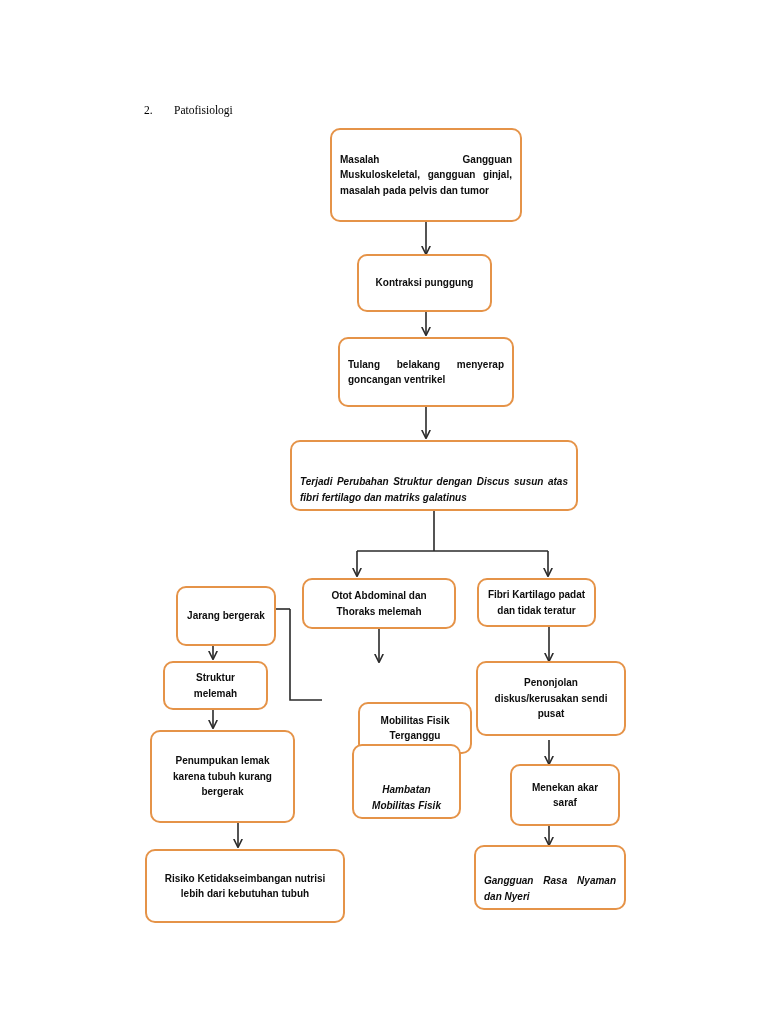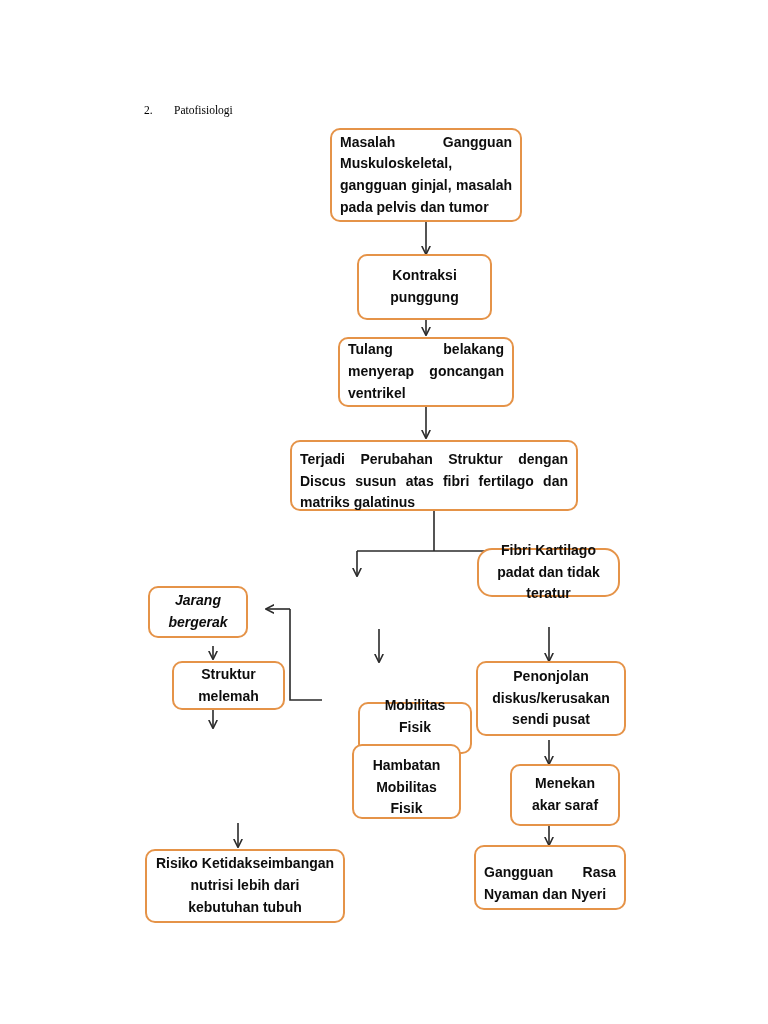--- a/index.html
+++ b/index.html
@@ -44,29 +44,29 @@
     border: 2px solid #E59348;
     border-radius: 10px;
     background: #ffffff;
     display: flex;
     align-items: center;
     justify-content: center;
     padding: 4px 8px;
   }
   .node .label {
     font-family: "Liberation Sans", sans-serif;
-    font-size: 14px;
+    font-size: 10px;
     font-weight: 600;
     line-height: 1.55;
     color: #0d0d0d;
     width: 100%;
   }
   .ctr .label { text-align: center; }
   .just .label { text-align: justify; text-align-last: left; }
-  .top-al { align-items: center; padding-top: 16px; }
+  .top-al { align-items: flex-end; padding-top: 16px; font-style: italic; }
 
   svg.edges {
     position: absolute;
     left: 0; top: 0;
     width: 768px;
     height: 1024px;
     pointer-events: none;
   }
   svg.edges line, svg.edges path, svg.edges polyline {
     stroke: #2a2a2a;
@@ -119,53 +119,59 @@
 
     <line x1="549" y1="740" x2="549" y2="764" marker-end="url(#arrow)"></line>
 
     <line x1="549" y1="810" x2="549" y2="845" marker-end="url(#arrow)"></line>
   </svg>
 
   <div class="node just" style="left:330px; top:128px; width:192px; height:94px;">
     <div class="label">Masalah Gangguan Muskuloskeletal, gangguan ginjal, masalah pada pelvis dan tumor</div>
   </div>
 
-  <div class="node ctr" style="left:357px; top:254px; width:135px; height:66px;">
+  <div class="node ctr" style="left:357px; top:254px; width:135px; height:58px;">
     <div class="label">Kontraksi punggung</div>
   </div>
 
   <div class="node just" style="left:338px; top:337px; width:176px; height:70px;">
     <div class="label">Tulang belakang menyerap goncangan ventrikel</div>
   </div>
 
   <div class="node just top-al" style="left:290px; top:440px; width:288px; height:71px;">
     <div class="label">Terjadi Perubahan Struktur dengan Discus susun atas fibri fertilago dan matriks galatinus</div>
   </div>
 
-  <div class="node ctr" style="left:148px; top:586px; width:100px; height:52px;font-style:italic;">
+  <div class="node ctr" style="left:176px; top:586px; width:100px; height:60px;">
     <div class="label">Jarang bergerak</div>
   </div>
 
+  <div class="node ctr" style="left:302px; top:578px; width:154px; height:51px;">
+    <div class="label">Otot Abdominal dan Thoraks melemah</div>
+  </div>
 
-  <div class="node ctr" style="left:477px; top:548px; width:143px; height:49px;border-radius:15px;">
+  <div class="node ctr" style="left:477px; top:578px; width:119px; height:49px;">
     <div class="label">Fibri Kartilago padat dan tidak teratur</div>
   </div>
 
-  <div class="node ctr" style="left:172px; top:661px; width:113px; height:49px;">
+  <div class="node ctr" style="left:163px; top:661px; width:105px; height:49px;">
     <div class="label">Struktur melemah</div>
   </div>
 
   <div class="node ctr" style="left:322px; top:702px; width:114px; height:52px;margin-left:36px;">
     <div class="label">Mobilitas Fisik Terganggu</div>
   </div>
 
   <div class="node ctr" style="left:476px; top:661px; width:150px; height:75px;">
     <div class="label">Penonjolan diskus/kerusakan sendi pusat</div>
   </div>
 
+  <div class="node ctr" style="left:150px; top:730px; width:145px; height:93px;">
+    <div class="label">Penumpukan lemak karena tubuh kurang bergerak</div>
+  </div>
 
   <div class="node ctr top-al" style="left:323px; top:744px; width:109px; height:75px;margin-left:29px;">
     <div class="label">Hambatan Mobilitas Fisik</div>
   </div>
 
   <div class="node ctr" style="left:510px; top:764px; width:110px; height:62px;">
     <div class="label">Menekan akar saraf</div>
   </div>
 
   <div class="node just top-al" style="left:474px; top:845px; width:152px; height:65px;">

